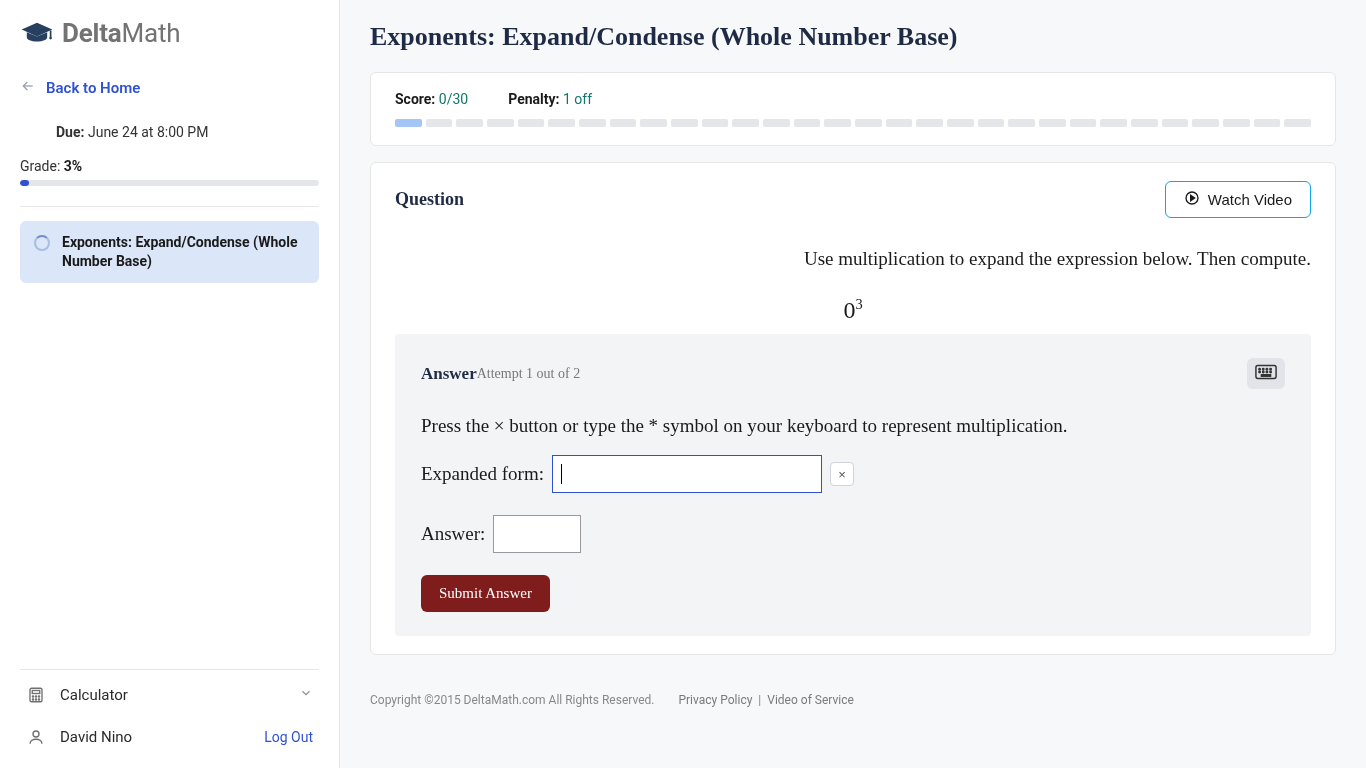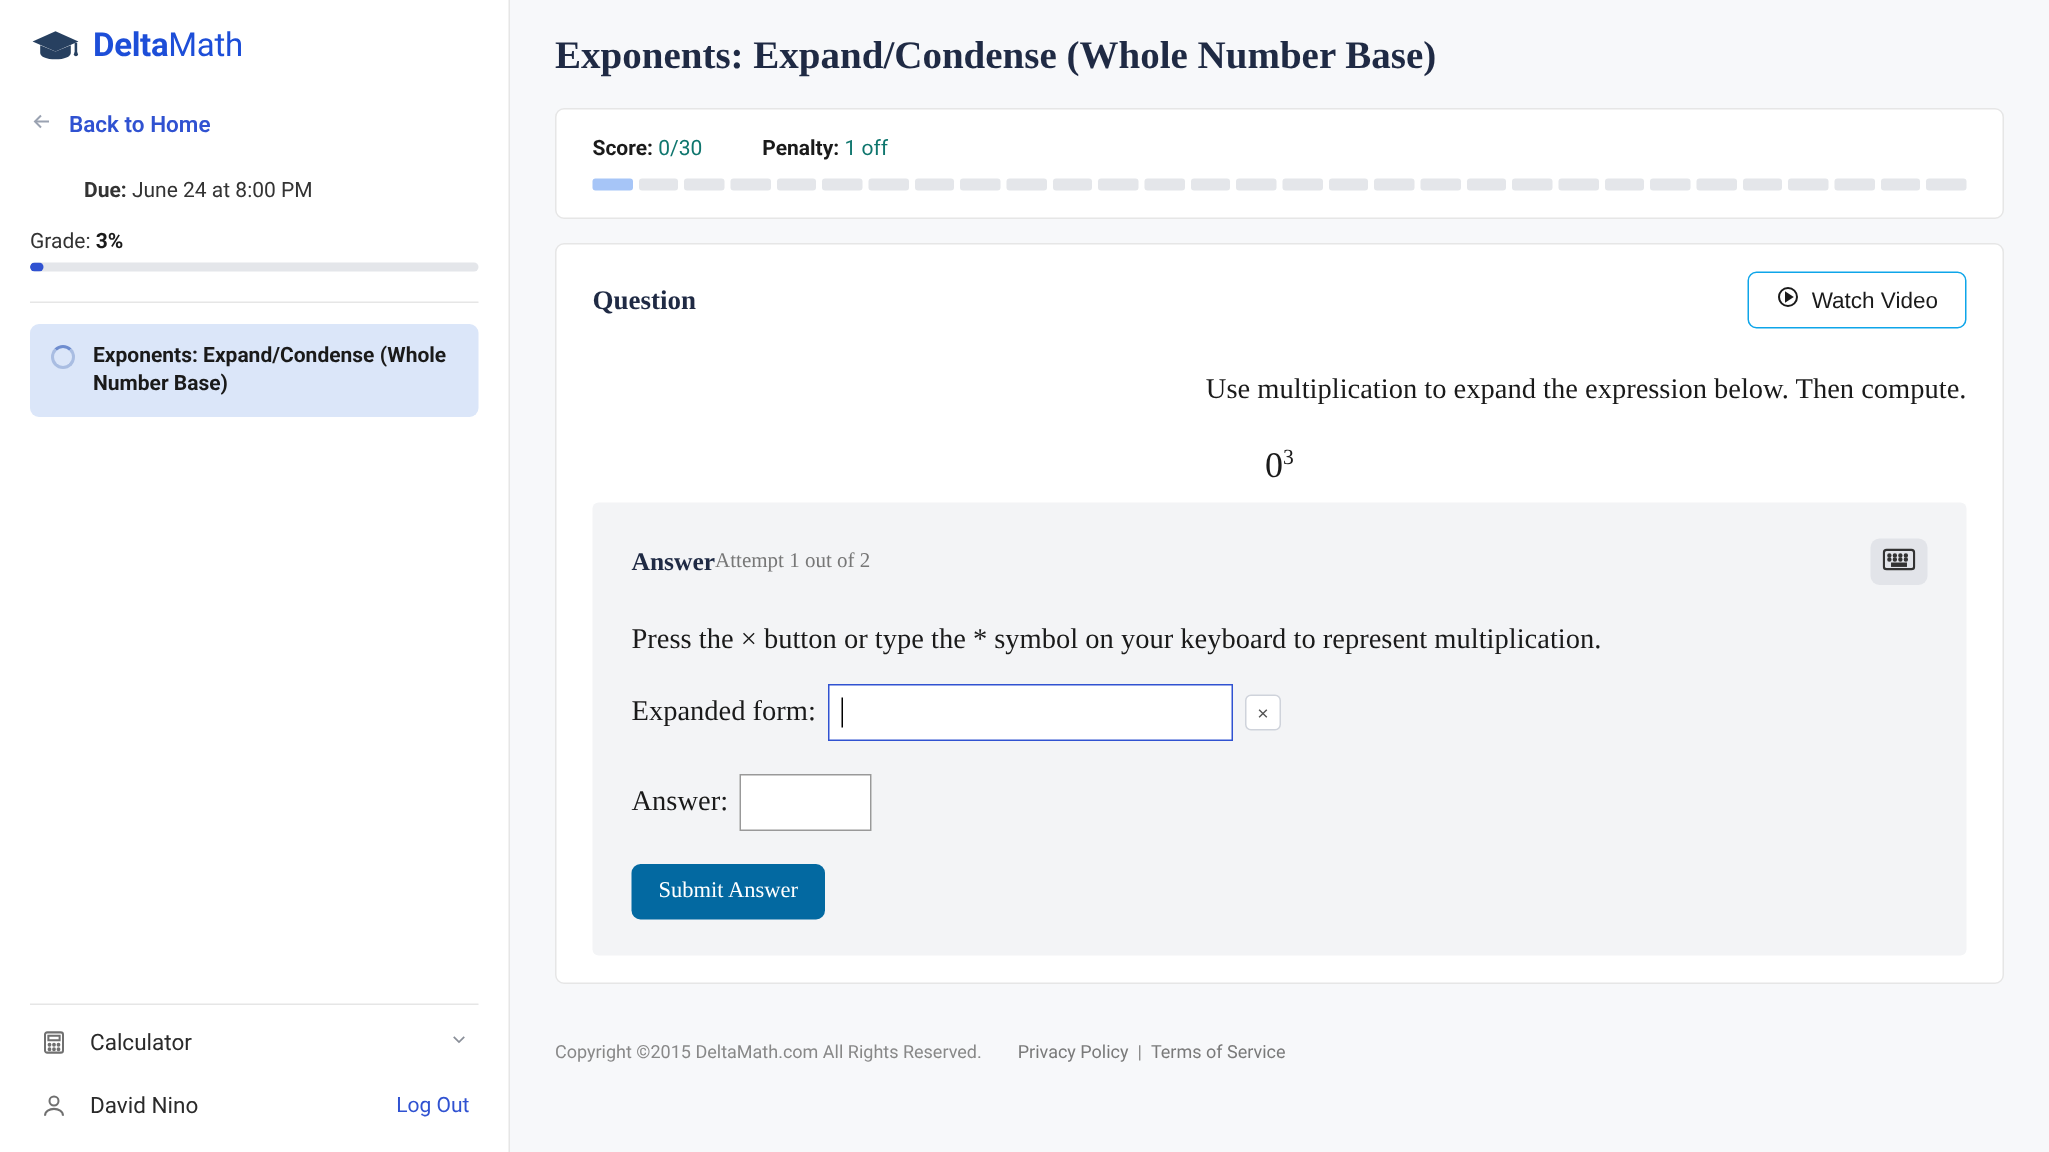--- a/index.html
+++ b/index.html
@@ -23,23 +23,23 @@
     padding: 18px 20px 10px 20px;
   }
   .logo {
     display: flex;
     align-items: center;
     gap: 8px;
     margin-bottom: 30px;
   }
   .logo-icon svg { display:block; }
   .logo-text {
-    font-size: 22px;
+    font-size: 26px;
     font-weight: 700;
-    color: #1d4ed8;
+    color: #737373;
     letter-spacing: -0.2px;
   }
   .logo-text .thin { font-weight: 400; }
   .back-link {
     display: flex;
     align-items: center;
     gap: 10px;
     color: #3052d1;
     font-weight: 600;
     font-size: 15px;
@@ -291,21 +291,21 @@
     background: #fff;
     border-radius: 4px;
     width: 24px;
     height: 24px;
     font-size: 13px;
     color: #555;
     cursor: pointer;
     display:flex;align-items:center;justify-content:center;
   }
   .submit-btn {
-    background: #0369a1;
+    background: #7f1d1d;
     color: #fff;
     border: none;
     border-radius: 6px;
     padding: 10px 18px;
     font-size: 15px;
     cursor: pointer;
     font-family: Georgia, 'Times New Roman', serif;
   }
 
   .footer {
@@ -511,15 +511,15 @@
 
       <button class="submit-btn">Submit Answer</button>
     </div>
   </div>
 
   <div class="footer">
     <span>Copyright ©2015 DeltaMath.com All Rights Reserved.</span>
     <span style="width:12px"></span>
     <a>Privacy Policy</a>
     <span>|</span>
-    <a>Terms of Service</a>
+    <a>Video of Service</a>
   </div>
 </main>
 
 </body></html>

